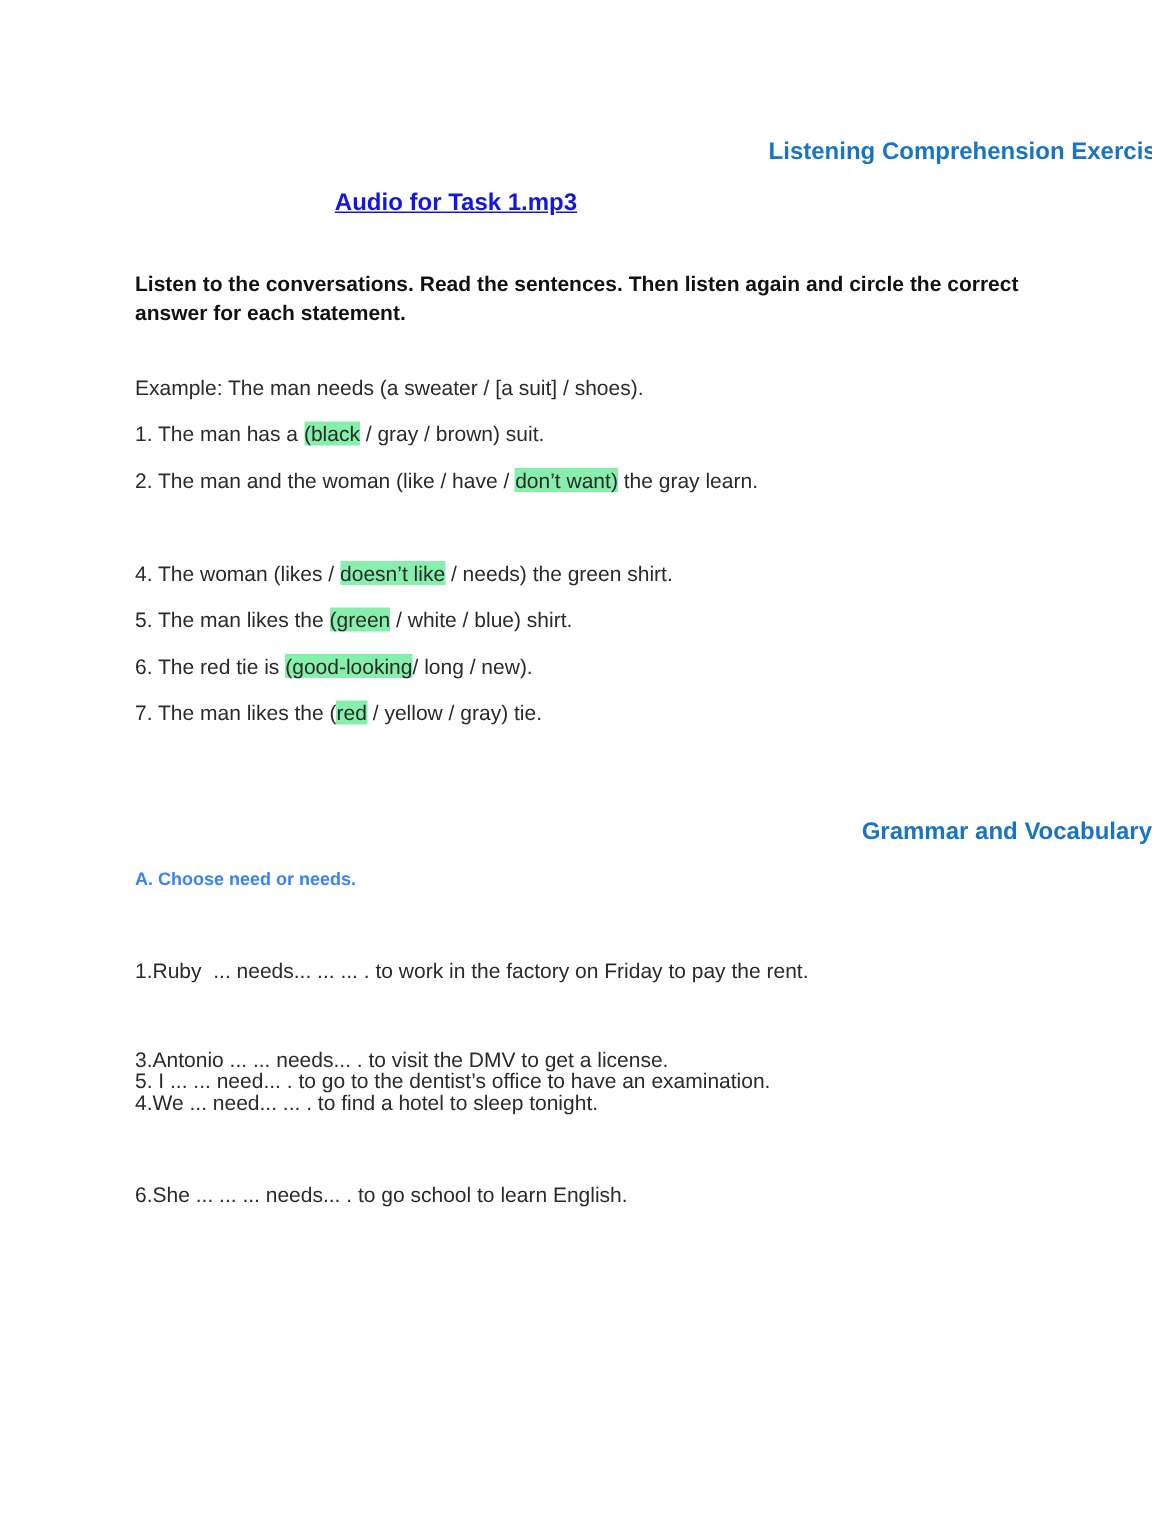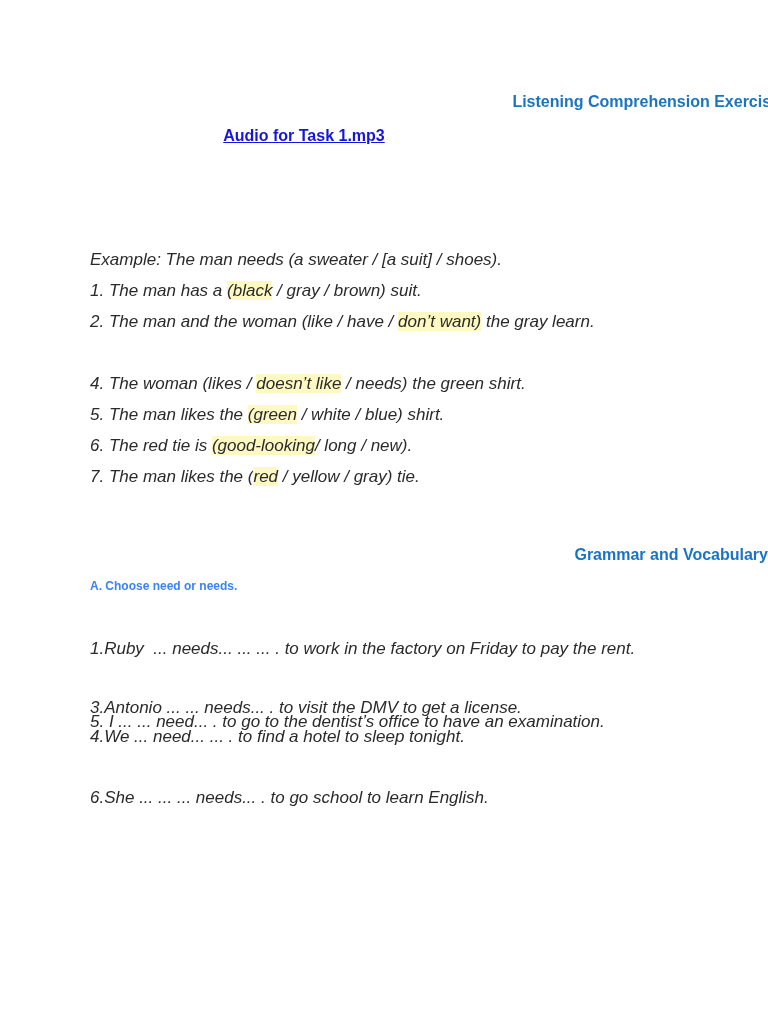--- a/index.html
+++ b/index.html
@@ -6,35 +6,36 @@
     body { width: 768px; height: 1024px; position: relative; overflow: hidden;
            font-family: "Liberation Sans", sans-serif; color: #1a1a1a; }
     .page { position: absolute; left: 0; top: 0; width: 768px; height: 1024px; }
     .title { position: absolute; left: 0; width: 768px; top: 93px; text-align: right;
              font-weight: bold; font-size: 16px; color: #1a74c4; padding-left: 12px; }
     .audio-link { position: absolute; left: 0; width: 608px; top: 127px; text-align: center;
                   font-weight: bold; font-size: 16px; }
     .audio-link a { color: #1515e0; text-decoration: underline; }
     .instructions { position: absolute; left: 90px; top: 180px; width: 600px;
                     font-weight: bold; font-size: 14px; line-height: 19px; color: #111; }
-    .line { position: absolute; left: 90px; font-size: 17px; color: #2a2a2a; white-space: pre; font-style: italic; }
-    .hl { background: #fef9c3; }
+    .line { position: absolute; left: 90px; font-size: 14px; color: #2a2a2a; white-space: pre; }
+    .hl { background: #86efac; }
     .section-title { position: absolute; left: 0; width: 768px; top: 546px; text-align: right;
                      font-weight: bold; font-size: 16px; color: #1a74c4; }
     .subhead { position: absolute; left: 90px; top: 579px; font-weight: bold; font-size: 12px; color: #3b82f6; }
   </style>
 </head>
 <body>
 
 <div class="page">
   <div class="title">Listening Comprehension Exercise</div>
   <div class="audio-link">
     <a href="#">Audio for Task 1.mp3</a>
   </div>
 
+  <div class="instructions">Listen to the conversations. Read the sentences. Then listen again and circle the correct answer for each statement.</div>
 
   <div class="line" style="top:250px">Example: The man needs (a sweater / [a suit] / shoes).</div>
 
   <div class="line" style="top:281px"><span>1. The man has a </span><span class="hl">(black</span><span> / gray / brown) suit.</span></div>
   <div class="line" style="top:312px"><span>2. The man and the woman (like / have / </span><span class="hl">don’t want)</span><span> the gray learn.</span></div>
   <div class="line" style="top:374px"><span>4. The woman (likes / </span><span class="hl">doesn’t like</span><span> / needs) the green shirt.</span></div>
   <div class="line" style="top:405px"><span>5. The man likes the </span><span class="hl">(green</span><span> / white / blue) shirt.</span></div>
   <div class="line" style="top:436px"><span>6. The red tie is </span><span class="hl">(good-looking</span><span>/ long / new).</span></div>
   <div class="line" style="top:467px"><span>7. The man likes the (</span><span class="hl">red</span><span> / yellow / gray) tie.</span></div>
 

